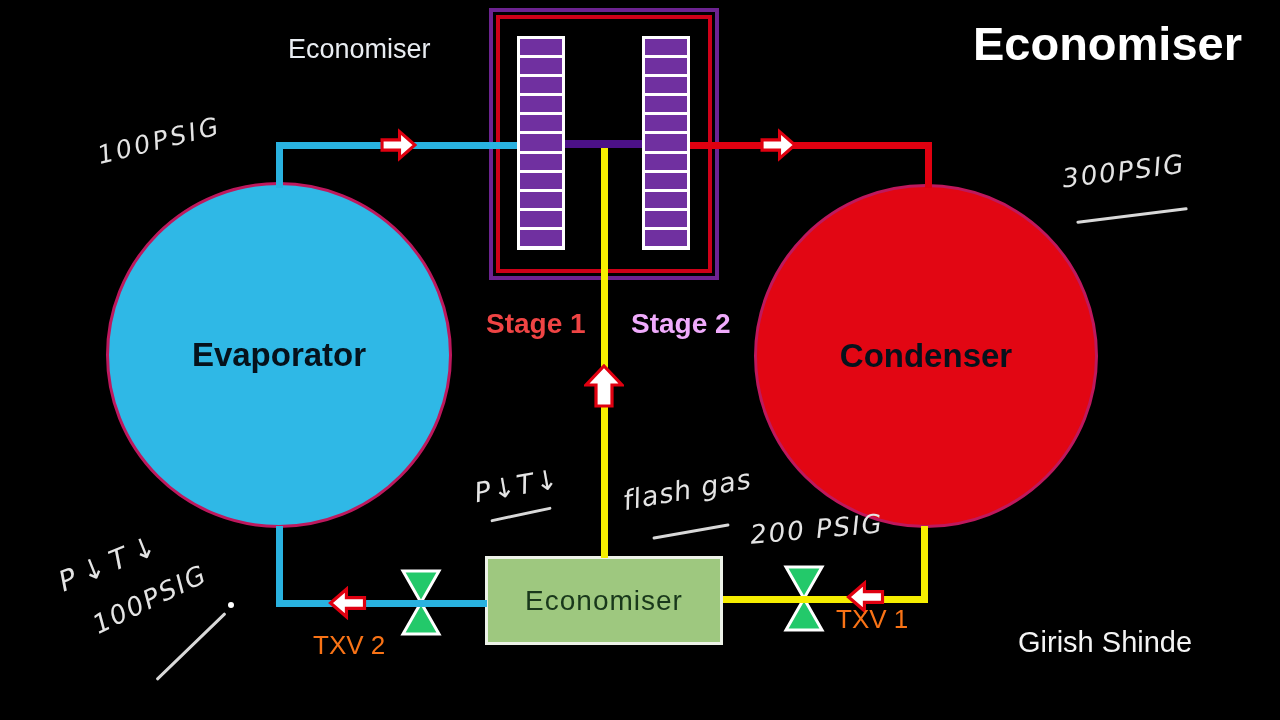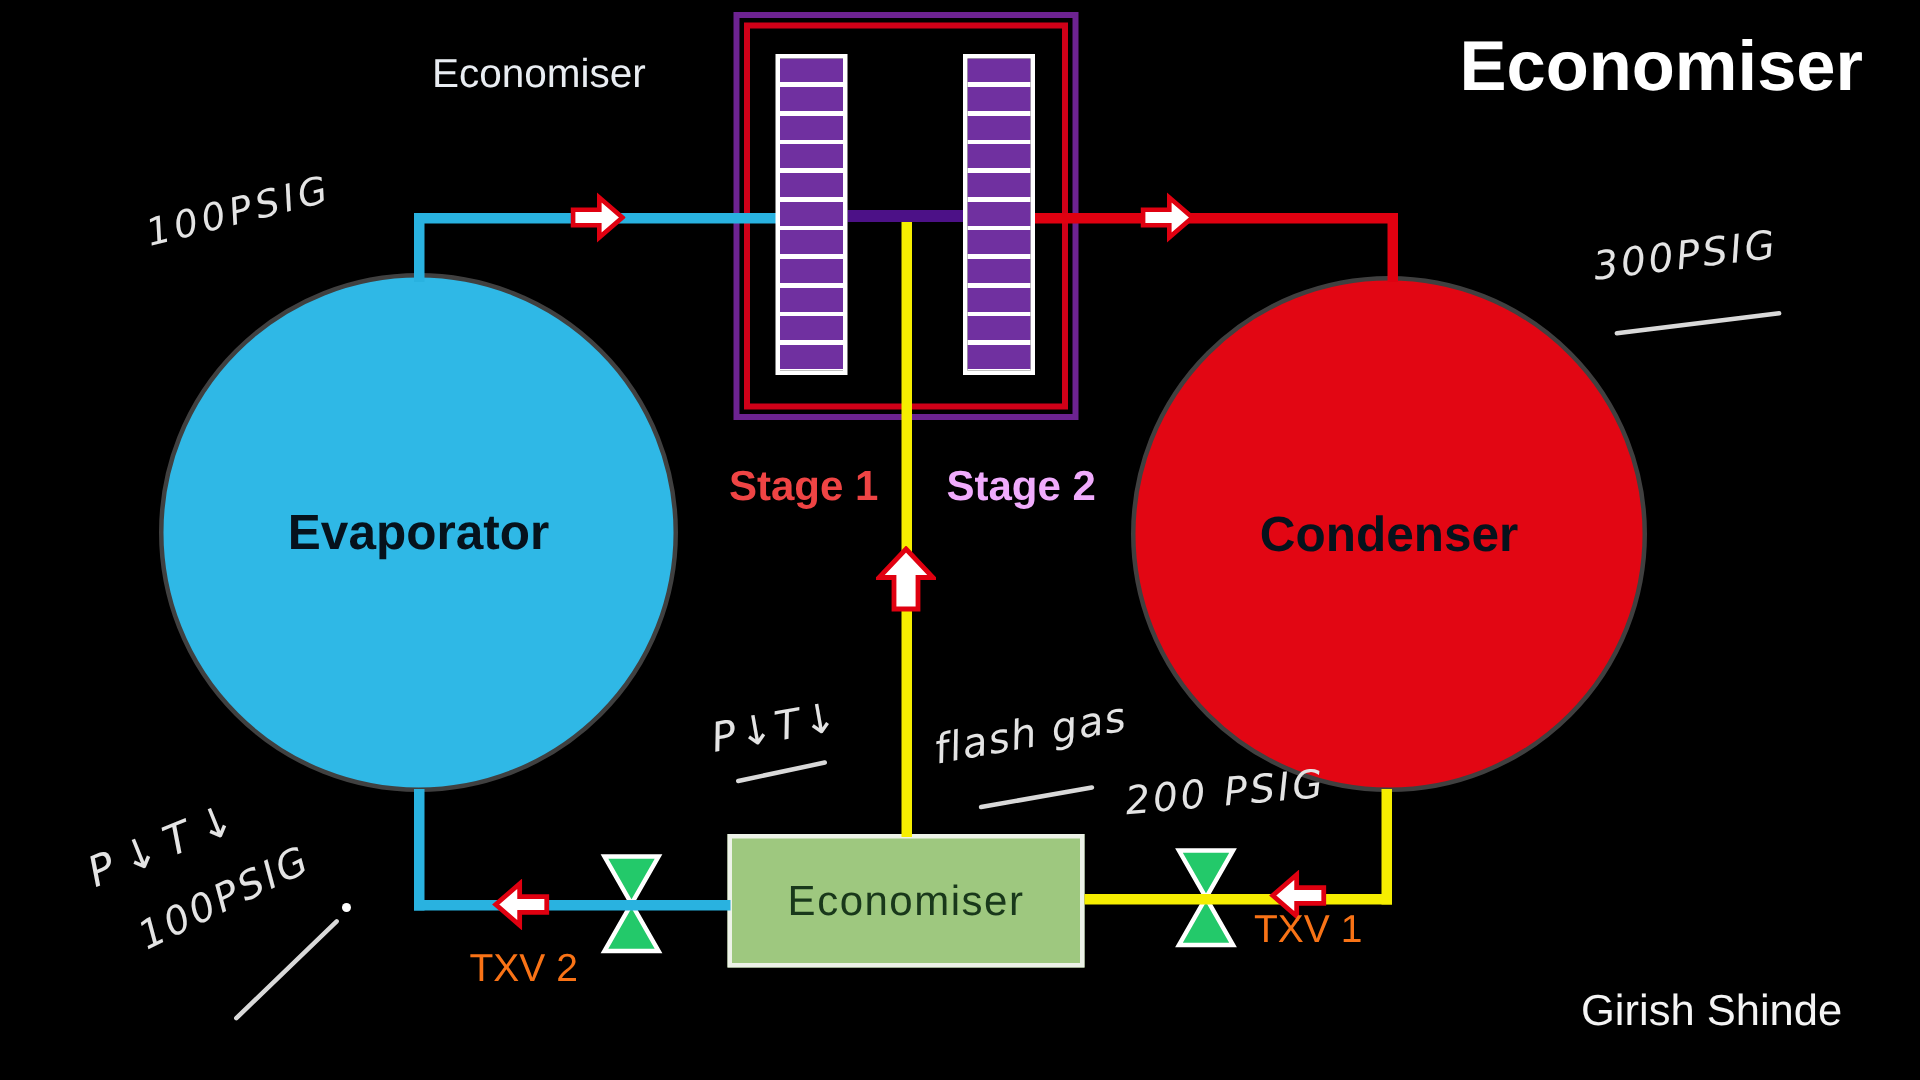--- a/index.html
+++ b/index.html
@@ -3,21 +3,21 @@
 <meta charset="utf-8">
 <style>
   html,body { margin:0; padding:0; background:#000; }
   #stage {
     position:relative; width:1280px; height:720px; background:#000;
     overflow:hidden; font-family:"Liberation Sans", sans-serif;
   }
   .abs { position:absolute; }
   .pipe { position:absolute; }
   .circle-vessel {
-    position:absolute; border-radius:50%; border:3px solid #404040;
+    position:absolute; border-radius:50%; border:3px solid #be185d;
     display:flex; align-items:center; justify-content:center; box-sizing:border-box;
   }
   .vessel-label { font-weight:700; font-size:33px; color:#06121c; }
   .econ-box {
     position:absolute; left:485px; top:556px; width:238px; height:89px;
     background:#9ec87f; border:3px solid #edf2e8; box-sizing:border-box;
     display:flex; align-items:center; justify-content:center;
   }
   .econ-label { font-size:28px; color:#19381b; letter-spacing:1px; }
   .comp-outer {
@@ -103,21 +103,21 @@
   <svg class="abs" style="left:846px; top:580px;" width="39" height="34" viewBox="0 0 36 32">
     <polygon points="34,11 17,11 17,3 2,16 17,29 17,21 34,21" fill="#fff" stroke="#e00010" stroke-width="3"></polygon>
   </svg>
 
   <div class="txt" style="left:288px; top:34px; font-size:27px; color:#e9edf2;">Economiser</div>
   <div class="txt" style="right:38px; top:16px; font-size:47px; font-weight:700; color:#ffffff;">Economiser</div>
   <div class="txt" style="left:486px; top:308px; font-size:28px; font-weight:600; color:#ef4444;">Stage 1</div>
   <div class="txt" style="left:631px; top:308px; font-size:28px; font-weight:600; color:#f0abfc;">Stage 2</div>
   <div class="txt" style="left:313px; top:630px; font-size:26px;">TXV 2</div>
   <div class="txt" style="left:836px; top:604px; font-size:26px;">TXV 1</div>
-  <div class="txt" style="left:1054px; top:626px; font-size:29px; color:#f4f4f4;margin-top:32px;">Girish Shinde</div>
+  <div class="txt" style="left:1018px; top:626px; font-size:29px; color:#f4f4f4;">Girish Shinde</div>
 
   <div class="hand" style="left:96px; top:126px; font-size:25px; letter-spacing:3px; transform:rotate(-14deg);">100PSIG</div>
 
   <div class="hand" style="left:1062px; top:156px; font-size:26px; letter-spacing:2px; transform:rotate(-7deg);">300PSIG</div>
   <div class="underline" style="left:1076px; top:214px; width:112px; transform:rotate(-7deg);"></div>
 
   <div class="hand" style="left:474px; top:470px; font-size:27px; letter-spacing:2px; transform:rotate(-10deg);">P↓T↓</div>
   <div class="underline" style="left:490px; top:513px; width:62px; transform:rotate(-12deg);"></div>
 
   <div class="hand" style="left:622px; top:474px; font-size:27px; letter-spacing:1px; transform:rotate(-10deg);">flash gas</div>

